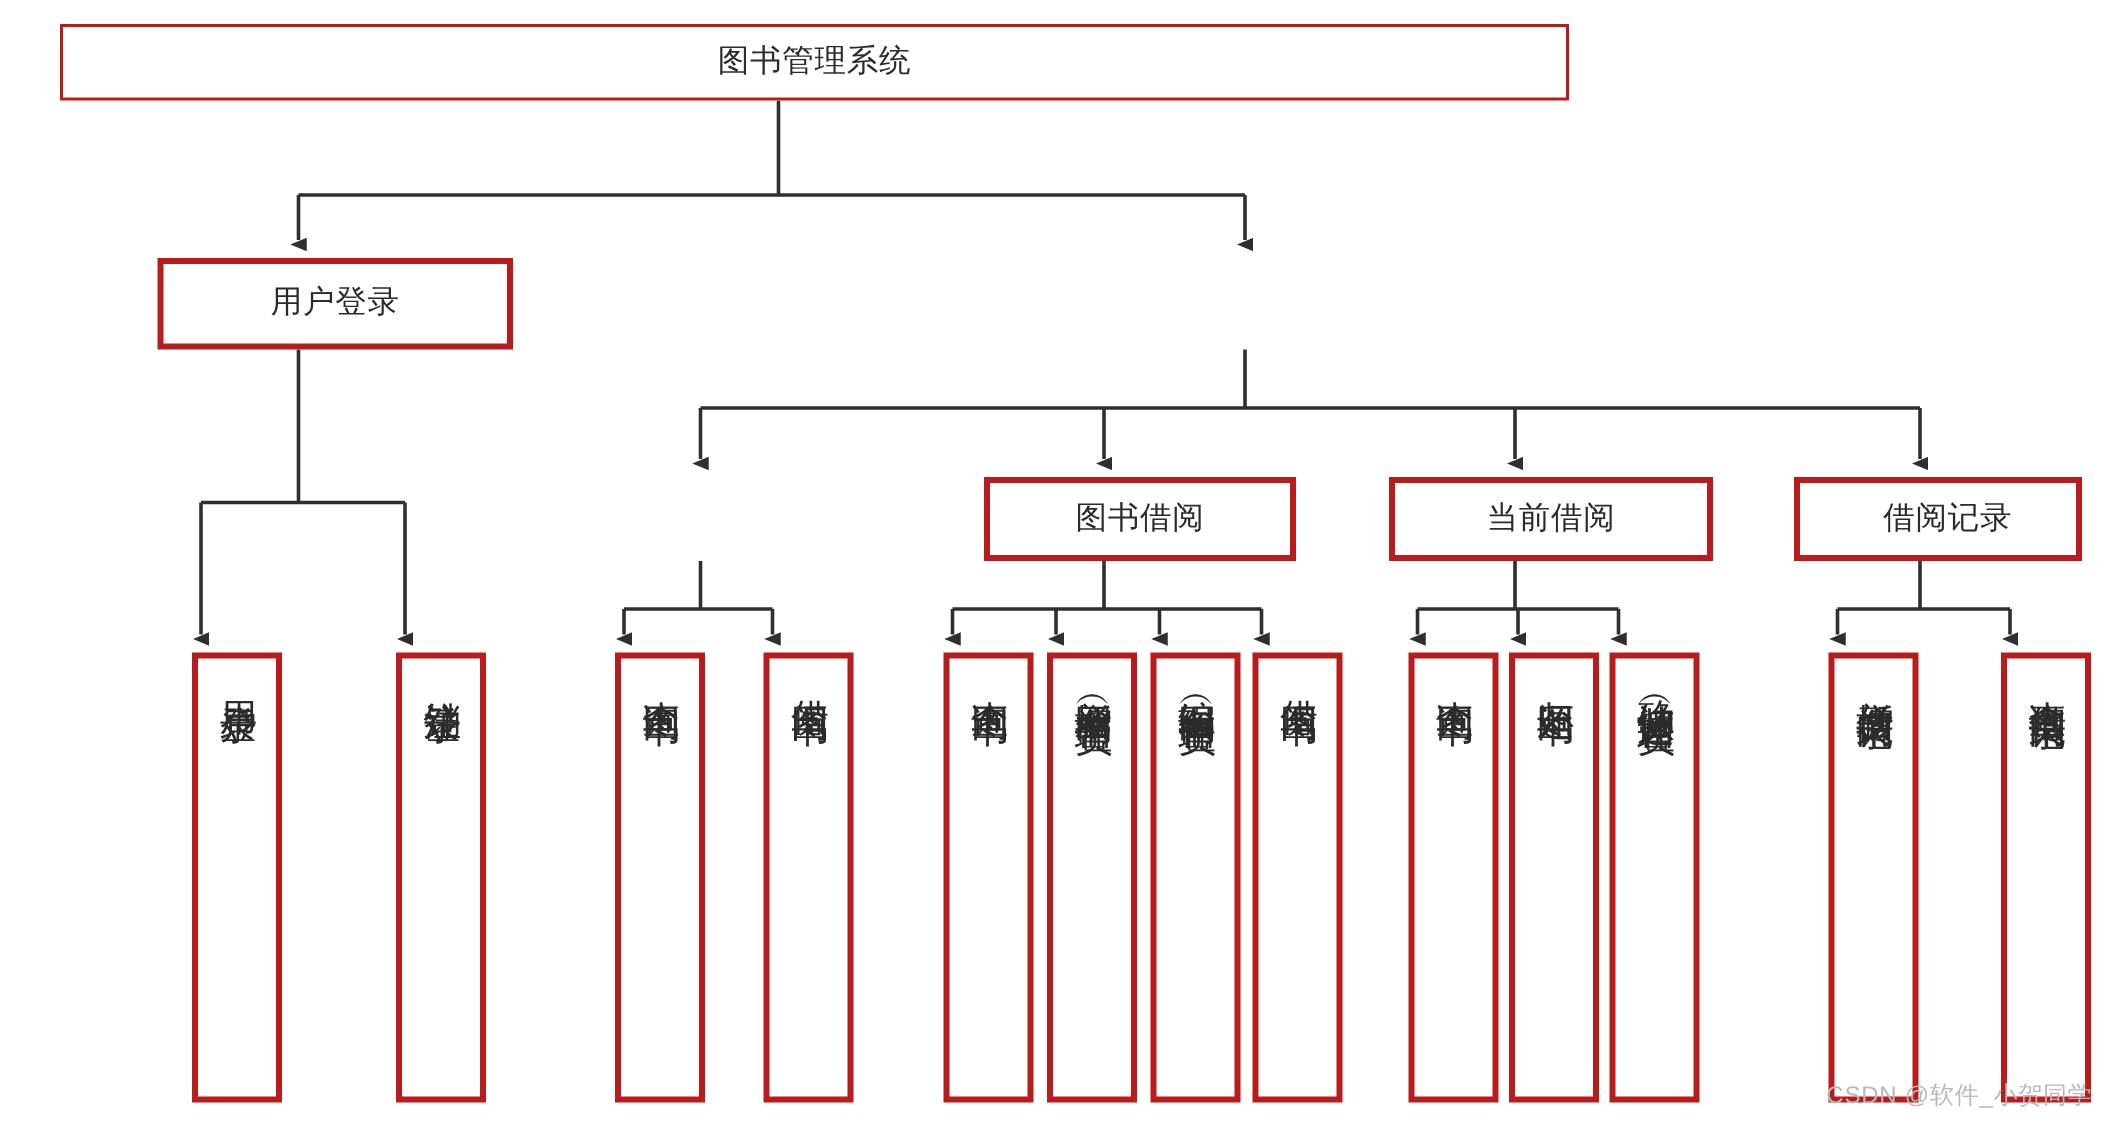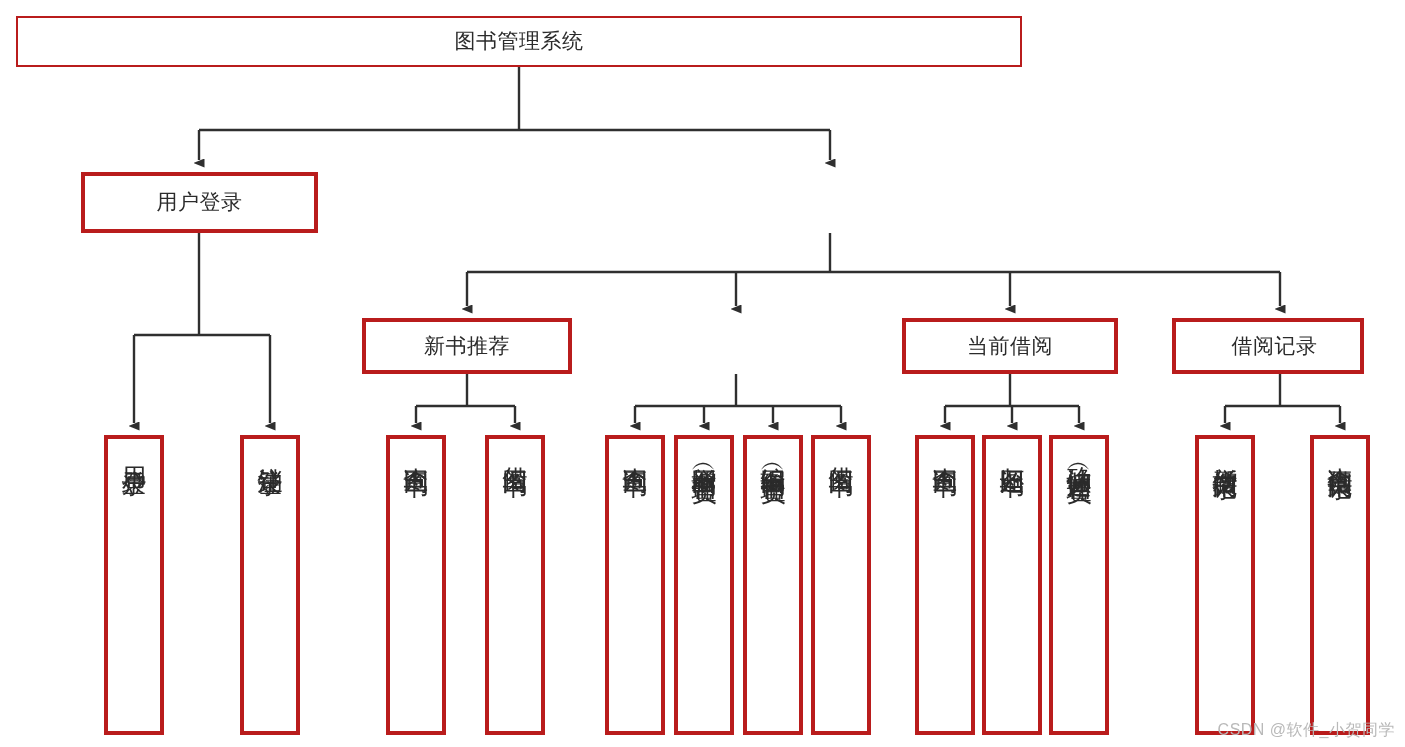--- a/index.html
+++ b/index.html
@@ -28,20 +28,21 @@
   .node {
     position: absolute;
     box-sizing: border-box;
     background: #ffffff;
     border: 4px solid #b91c1c;
     display: flex;
     align-items: center;
     justify-content: center;
     color: #2b2b2b;
     z-index: 2;
+    margin-left: 24px;
   }
   .node .lbl {
     display: block;
     text-align: center;
     line-height: 1.18;
     letter-spacing: 0.5px;
   }
   .h-node .lbl {
     font-size: 21px;
   }
@@ -131,24 +132,24 @@
 
   <div class="node root h-node" style="left:16px; top:16px; width:1006px; height:51px;">
     <span class="lbl">图书管理系统</span>
   </div>
 
   <div class="node h-node" style="left:81px; top:172px; width:237px; height:61px;">
     <span class="lbl">用户登录</span>
   </div>
 
 
-  <div class="node h-node" style="left:362px; top:318px; width:210px; height:56px;">
-    <span class="lbl">新书推荐</span>
-  </div>
-
+
+  <div class="node h-node" style="left:632px; top:318px; width:208px; height:56px;">
+    <span class="lbl">图书借阅</span>
+  </div>
 
   <div class="node h-node" style="left:902px; top:318px; width:216px; height:56px;align-items:center;">
     <span class="lbl">当前借阅</span>
   </div>
 
   <div class="node h-node" style="left:1172px; top:318px; width:192px; height:56px;padding-left:13px;">
     <span class="lbl">借阅记录</span>
   </div>
 
   <div class="node v-node" style="left:104px; top:435px; width:60px; height:300px;">

